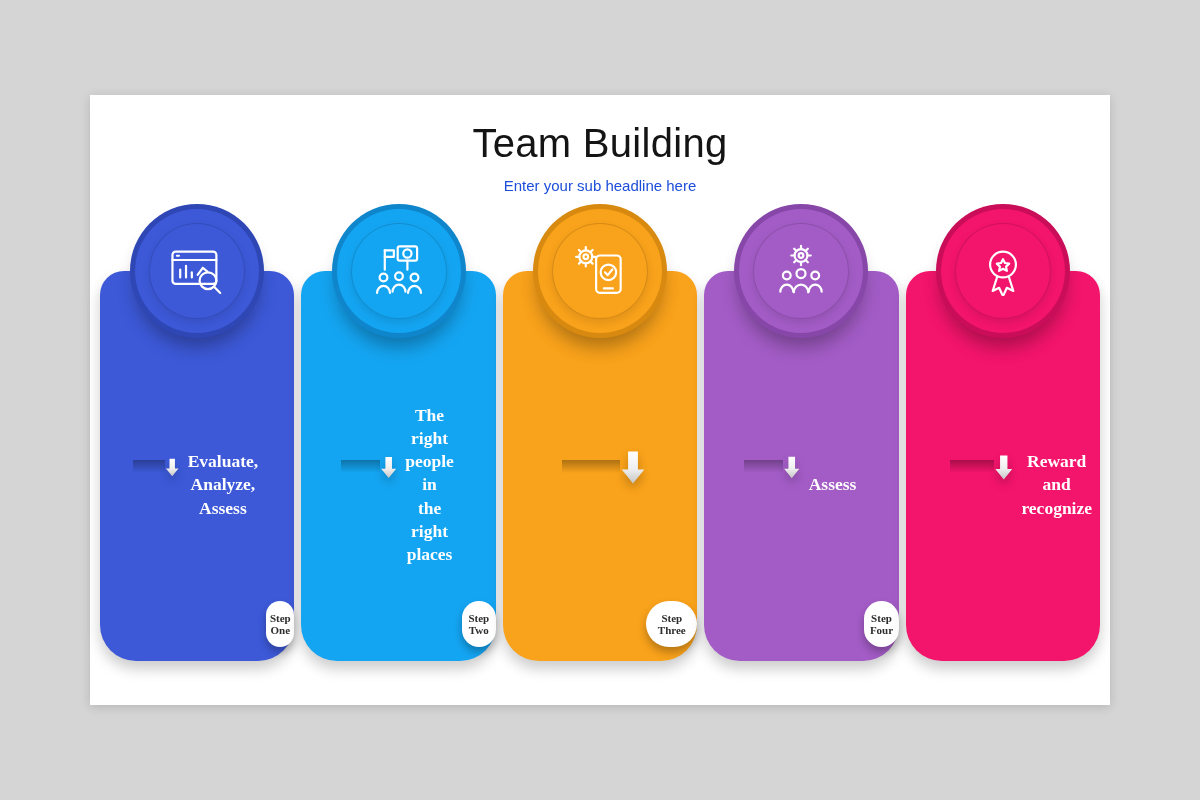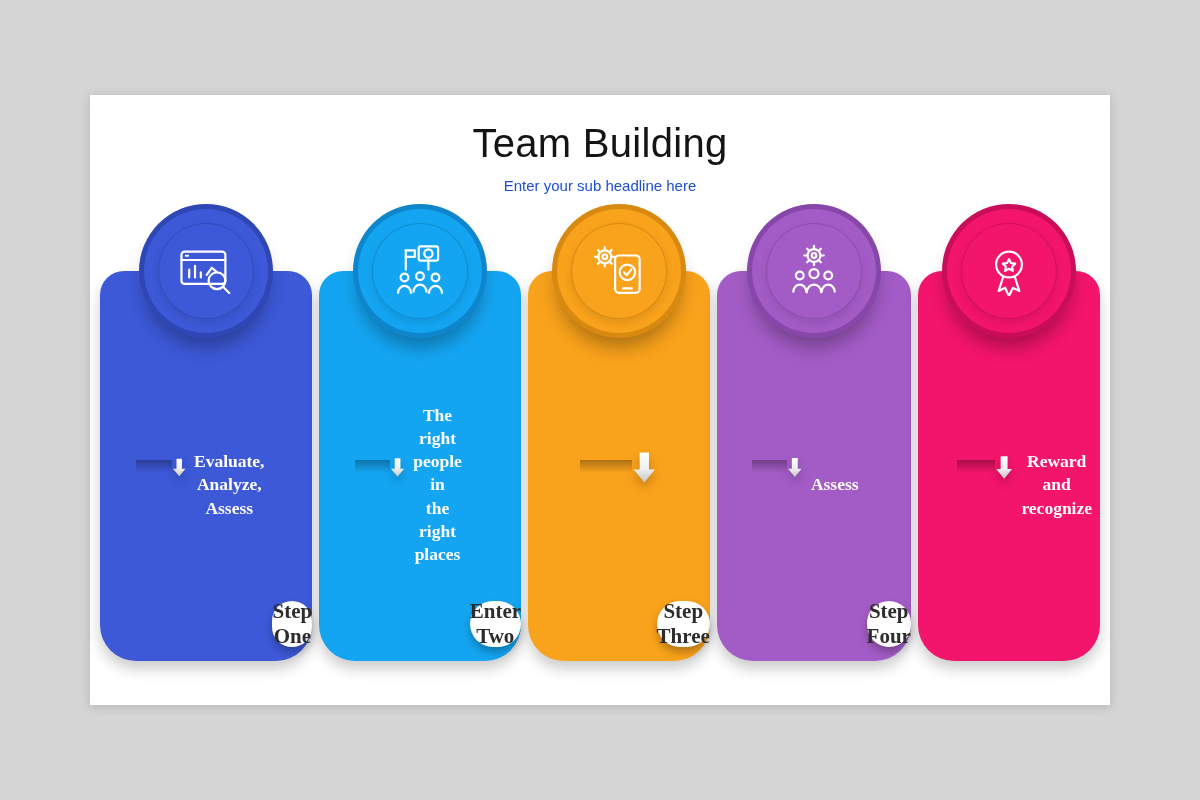--- a/index.html
+++ b/index.html
@@ -56,21 +56,21 @@
   .arrow { margin-top:2px; filter:drop-shadow(0 5px 5px rgba(0,0,0,.22)); }
   .step-text {
     margin-top:38px;
     color:#ffffff; font-weight:700; font-size:17.5px; line-height:1.32;
     text-align:center; white-space:pre-line; padding:0 8px;
   }
   .step-button {
     margin-top:auto; margin-bottom:14px;
     width:calc(100% - 26px); height:46px;
     background:#ffffff; border:none; border-radius:23px;
-    font-family:inherit; font-weight:700; font-size:21px; color:#2d2d2d;
+    font-family:inherit; font-weight:700; font-size:11px; color:#2d2d2d;
     box-shadow:0 5px 9px rgba(0,0,0,.28);
     display:flex; align-items:center; justify-content:center;
     cursor:pointer;
   }
 </style>
 </head>
 <body>
 
 <svg width="0" height="0" style="position:absolute" aria-hidden="true">
   <defs>
@@ -138,21 +138,21 @@
           </svg>
         </div>
       </div>
       <div class="shelf"></div>
       <div class="shelf-shadow"></div>
       <svg class="arrow" width="86" height="105" viewBox="0 0 90 110">
           <use href="#arrowShape"></use>
         </svg>
       <div class="step-text">The right people in
 the right places</div>
-      <button class="step-button">Enter Two</button>
+      <button class="step-button">Step Two</button>
     </section>
 
     <section class="column" style="--col: #f9a21b; --ring: #d88a10;">
       <div class="circle-outer">
         <div class="circle-inner">
           <svg class="icon" width="62" height="62" viewBox="0 0 48 48" fill="none" stroke="#ffffff" stroke-width="1.7" stroke-linecap="round" stroke-linejoin="round">
             <circle cx="13" cy="13" r="5"></circle>
             <circle cx="13" cy="13" r="1.8"></circle>
             <line x1="13" y1="5.5" x2="13" y2="8"></line>
             <line x1="13" y1="18" x2="13" y2="20.5"></line>

